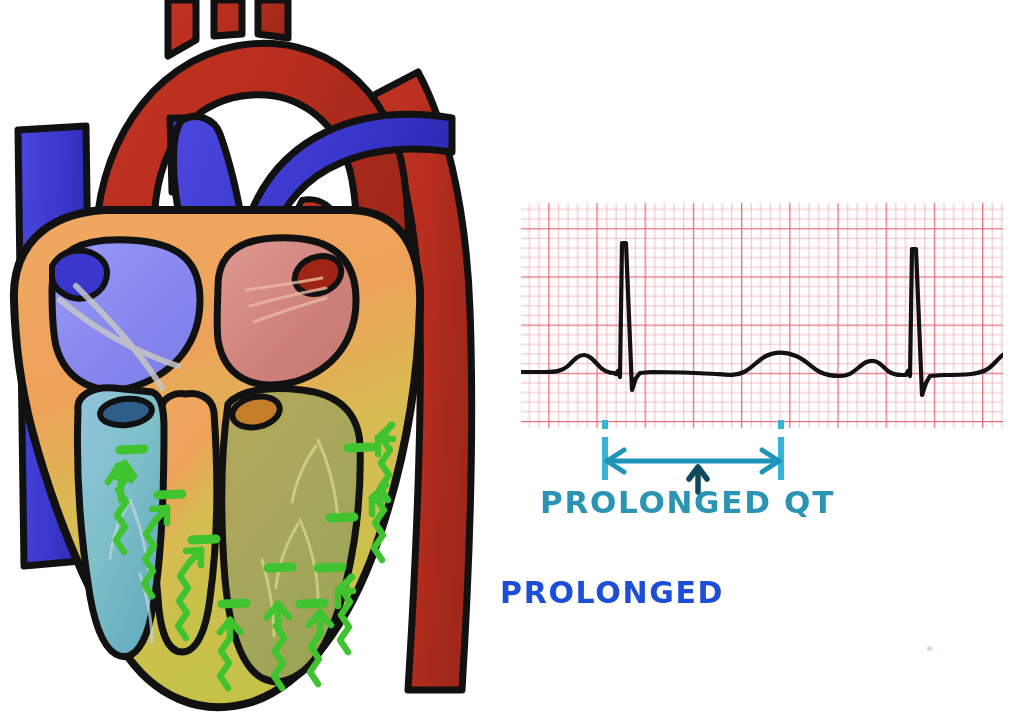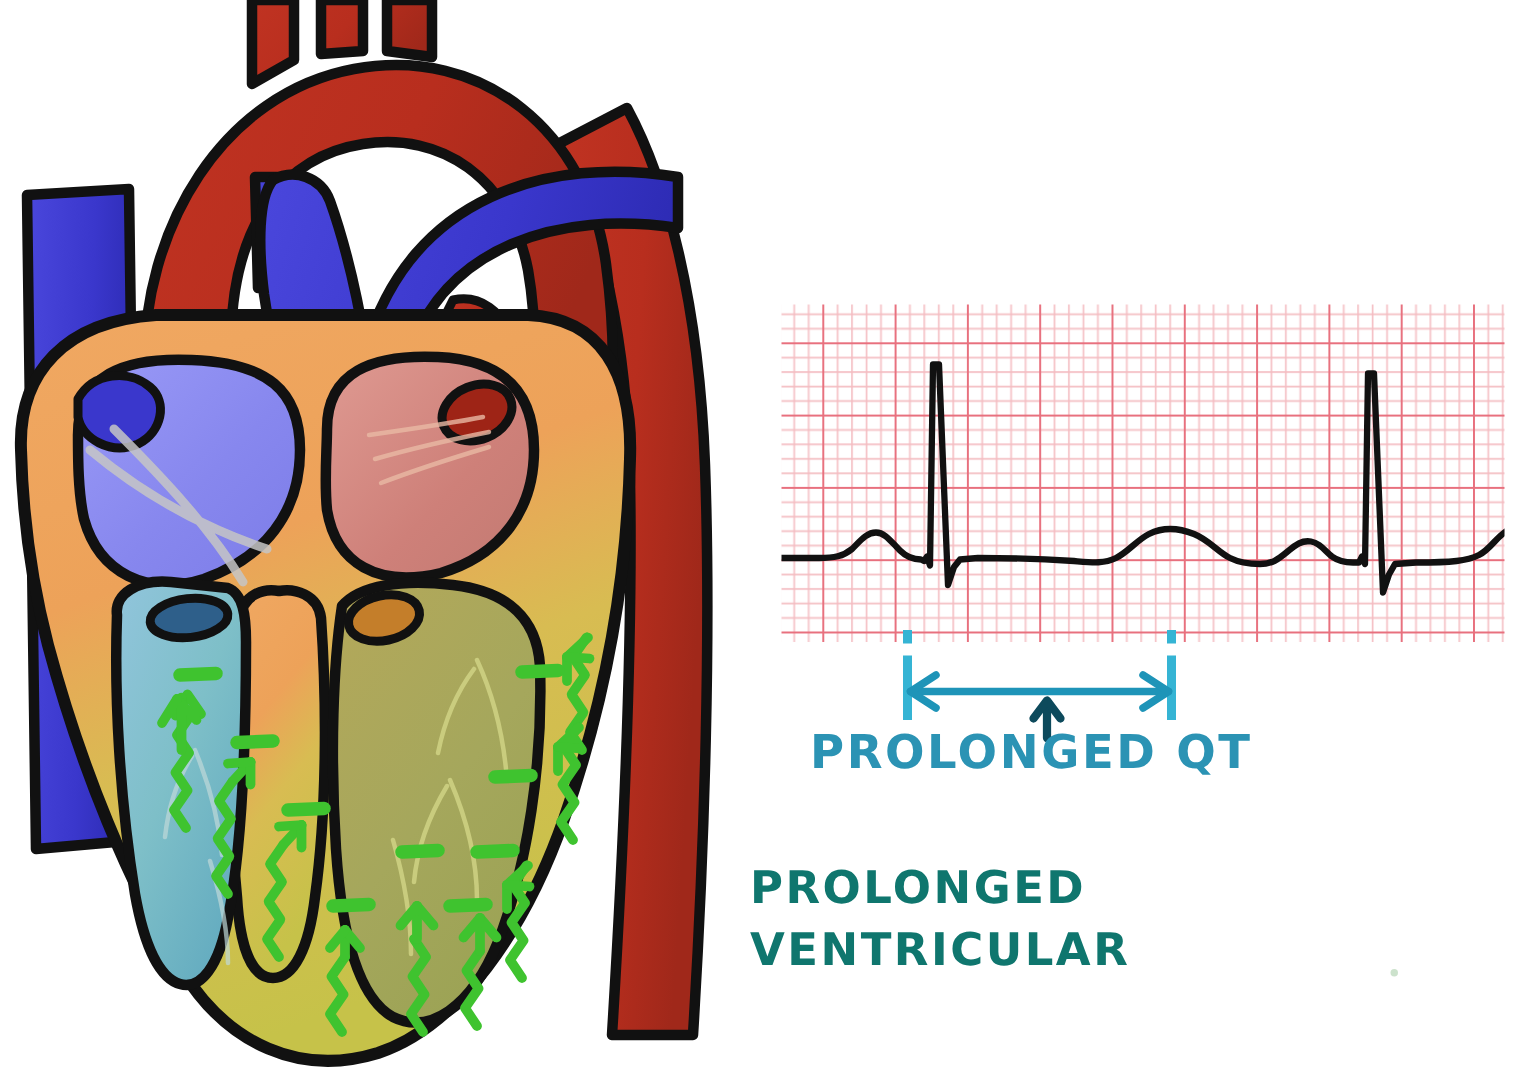--- a/index.html
+++ b/index.html
@@ -52,21 +52,21 @@
     font-weight: 700;
     letter-spacing: 0.055em;
     white-space: nowrap;
   }
   #qt-caption .hand-text {
     font-size: 31px;
     color: #2B93B4;
   }
   #repol-caption .hand-text {
     font-size: 30px;
-    color: #0f766e;
+    color: #1d4ed8;
     line-height: 1.37;
   }
   .sr-only {
     position: absolute;
     width: 1px;
     height: 1px;
     overflow: hidden;
     clip: rect(0 0 0 0);
     white-space: nowrap;
   }
@@ -352,18 +352,17 @@
       </g>
     </svg>
   </div>
 
   <div id="qt-caption" class="caption-block">
     <div class="hand-text">PROLONGED QT</div>
   </div>
 
   <div id="repol-caption" class="caption-block">
     <div class="hand-text">PROLONGED</div>
-    <div class="hand-text">VENTRICULAR</div>
   </div>
 
   <div style="position:absolute;left:927px;top:646px;width:5px;height:5px;border-radius:50%;background:#8FBF8F;opacity:0.45;"></div>
 
 </div>
 
 </body></html>

